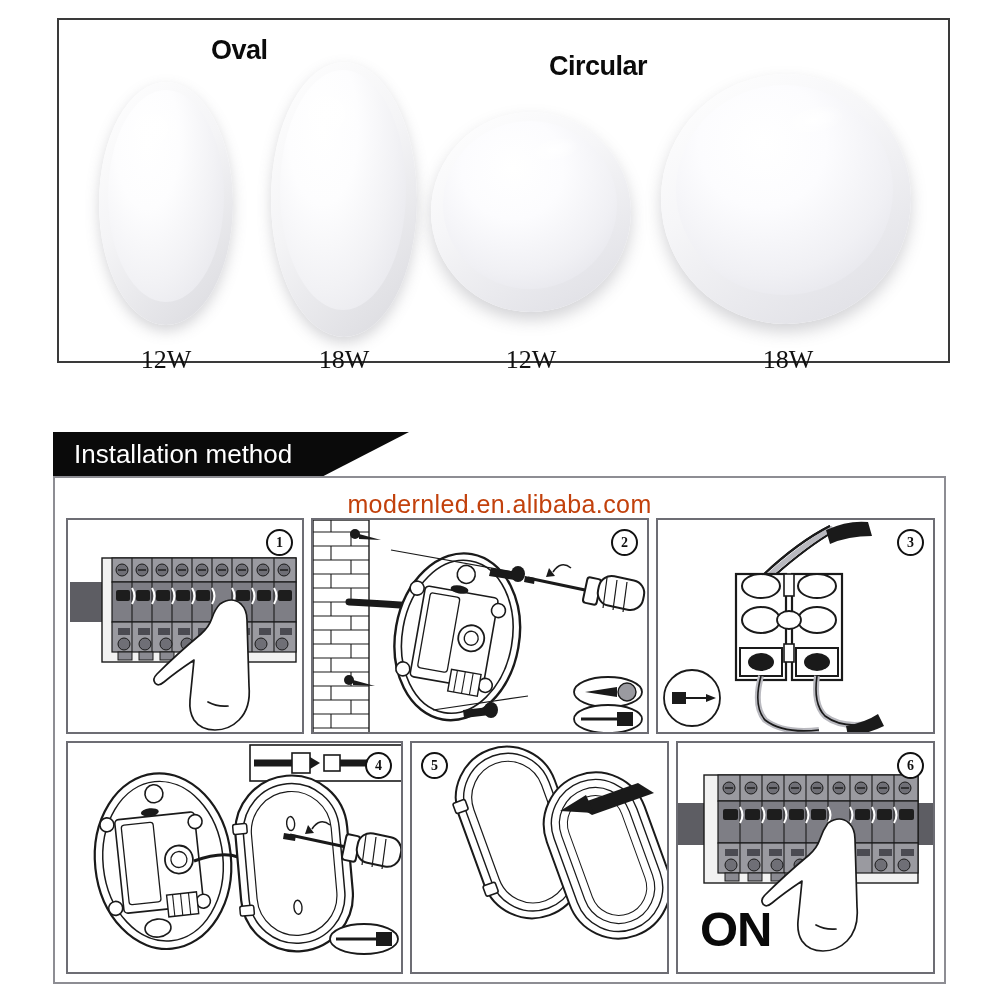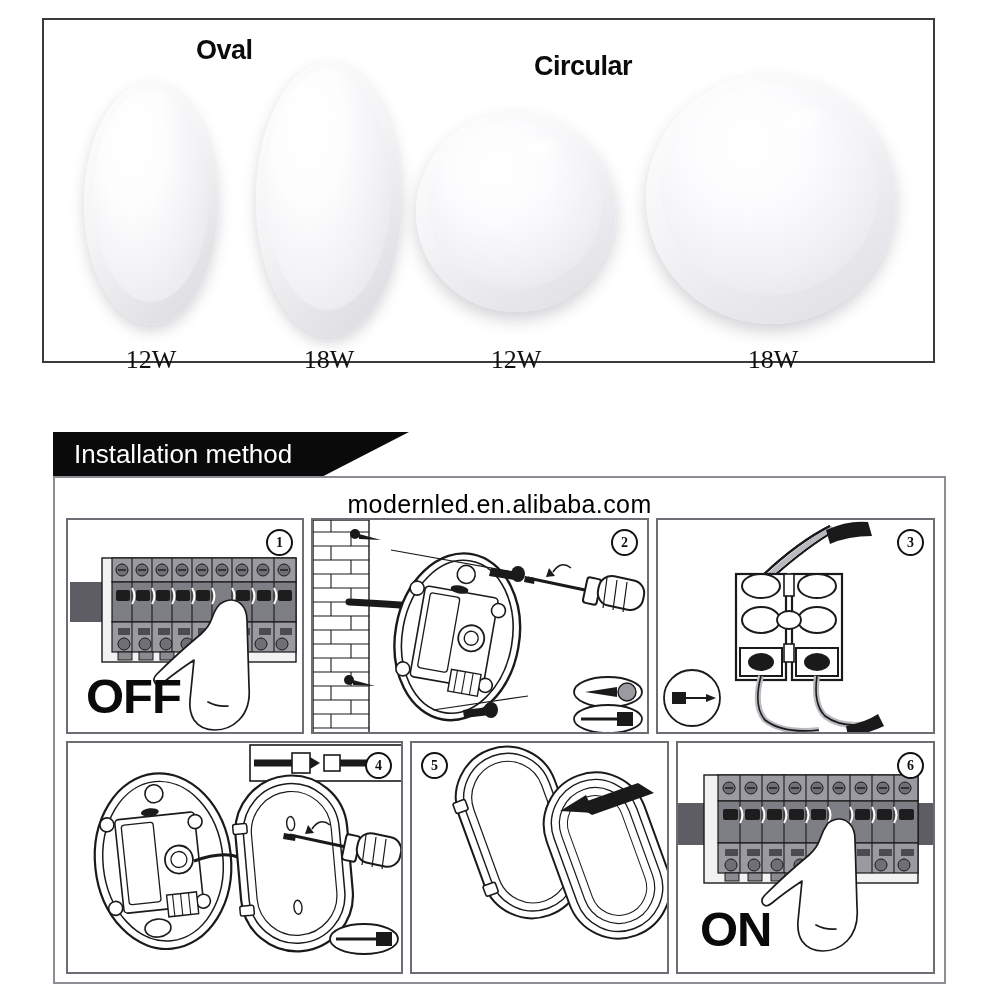--- a/index.html
+++ b/index.html
@@ -11,21 +11,21 @@
     width: 1000px;
     height: 1000px;
     position: relative;
     font-family: "Liberation Sans", sans-serif;
     overflow: hidden;
   }
 
   
   #product-panel {
     position: absolute;
-    left: 42px;
+    left: 57px;
     top: 18px;
     width: 893px;
     height: 345px;
     border: 2px solid #3a3a3a;
     box-sizing: border-box;
     background: #fff;
   }
 
   .category-title {
     position: absolute;
@@ -140,21 +140,21 @@
     background: #fff;
   }
 
   #watermark {
     position: absolute;
     left: 0;
     top: 12px;
     width: 100%;
     text-align: center;
     font-size: 25px;
-    color: #000000;
+    color: #c2410c;
     font-family: "Liberation Sans", sans-serif;
     letter-spacing: 0.4px;
     white-space: nowrap;
     pointer-events: none;
   }
 
   #install-grid {
     position: absolute;
     left: 11px;
     top: 40px;
@@ -352,21 +352,20 @@
 
           <g fill="#ffffff" stroke="#1a1a1a" stroke-width="1.7" stroke-linejoin="round" stroke-linecap="round">
             <path d="M152 84 q12 -8 21 0 q6 6 6 16 l2 66 q2 22 -10 34 q-10 10 -24 10 q-14 0 -21 -10
                      q-5 -8 -4 -20 l4 -40 q-18 12 -30 22 q-6 5 -9 1 q-3 -4 2 -9 q20 -20 44 -40
                      q8 -7 11 -16 q3 -9 8 -14 z"></path>
             <path d="M140 182 q9 5 20 4" fill="none"></path>
           </g>
 
         </svg>
 
-        <div class="onoff-text" style="left:18px; top:148px;">OFF</div>
       </div>
 
       <div class="step-cell" style="left:245px; top:0px; width:338px; height:216px;">
         <div class="step-num num-tr">2</div>
 
         <svg class="illus" width="338" height="216" viewBox="0 0 338 216">
 
           <g>
             <rect x="0" y="0" width="56" height="216" fill="#ffffff" stroke="#1a1a1a" stroke-width="1.4"></rect>
             <g stroke="#1a1a1a" stroke-width="1.1">

